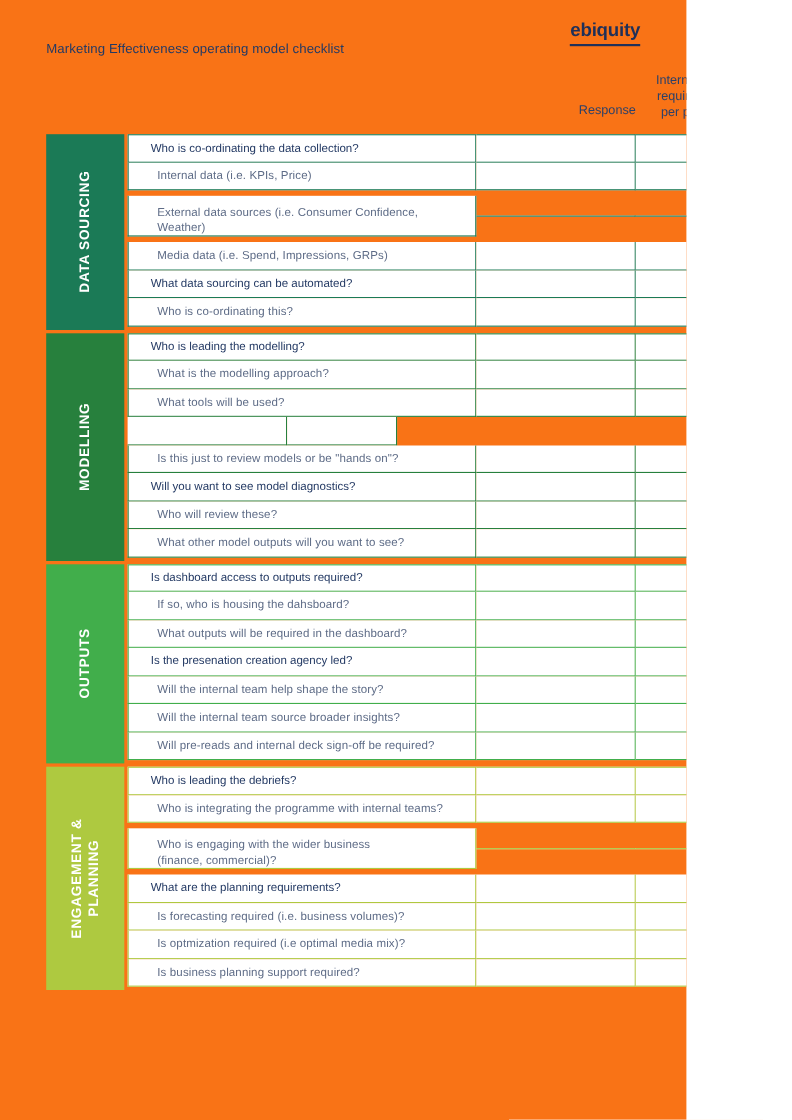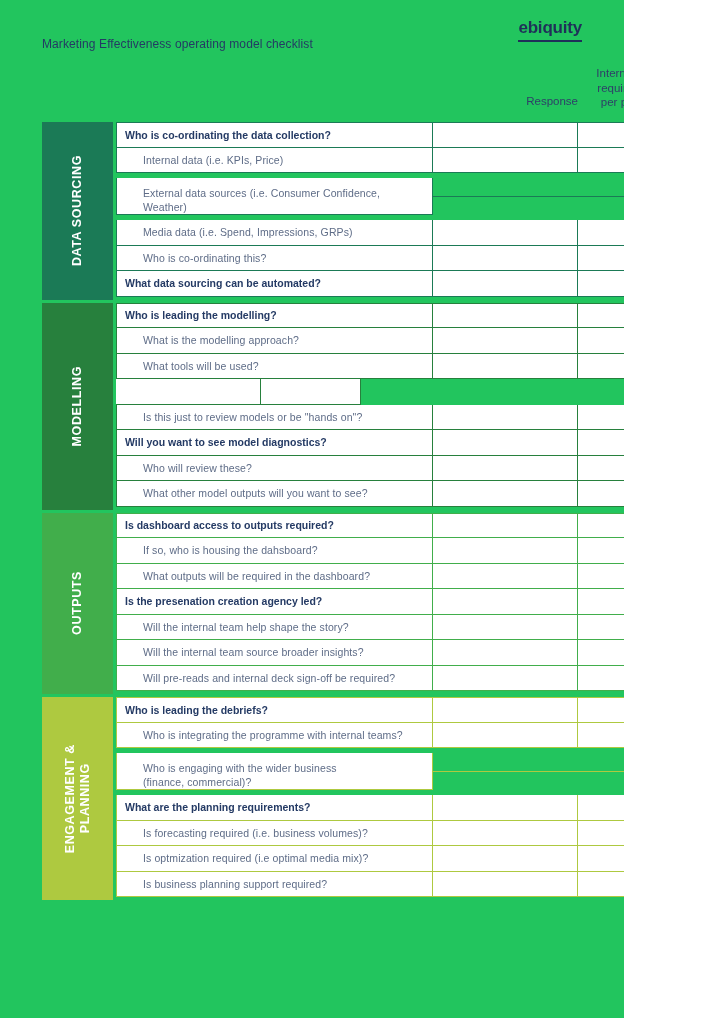--- a/index.html
+++ b/index.html
@@ -1,20 +1,20 @@
 <!DOCTYPE html>
 <html><head>
 <meta charset="utf-8">
 <style>
   * { margin:0; padding:0; box-sizing:border-box; }
   html,body { background:#ffffff; }
   .page {
     position:relative;
     width:624px; height:1018px;
-    background:#22c55e;
+    background:#f97316;
     font-family:"Liberation Sans", sans-serif;
     overflow:hidden;
   }
   .logo {
     position:absolute; top:18px; right:42px;
     font-size:17px; font-weight:bold; color:#1f3059;
     border-bottom:2.5px solid #1f3059; padding-bottom:2px;
     letter-spacing:-0.2px;
   }
   .title {
@@ -52,21 +52,21 @@
     border:0 solid var(--c);
     border-right-width:1.5px; border-bottom-width:1.5px;
     display:flex; align-items:center;
   }
   .row:first-child .cell { border-top-width:1.5px; }
   .cell.q { border-left-width:1.5px; width:317px; }
   .cell.resp { width:145px; }
   .cell.fte { width:100px; }
   .row.tall .cell.q { align-items:flex-start; padding-top:8px; }
   .q { font-size:10.5px; line-height:14px; white-space:pre-line; }
-  .q.q-bold { font-weight:bold; color:#243a64; padding-left:8px;text-align:center; }
+  .q.q-bold { font-weight:normal; color:#243a64; padding-left:20px;text-align:center; }
   .q.q-sub { color:#5e6c87; padding-left:26px; letter-spacing:0.1px; }
 </style>
 </head>
 <body>
 
 <div class="page">
   <div class="logo">ebiquity</div>
   <h1 class="title">Marketing Effectiveness operating model checklist</h1>
   <div class="response-header">Response</div>
   <div class="fte-header">Internal FTE
@@ -93,26 +93,26 @@
 Weather)</div>
             <div class="cell resp"></div>
             <div class="cell fte"></div>
           </div>
           <div class="row">
             <div class="cell q q-sub">Media data (i.e. Spend, Impressions, GRPs)</div>
             <div class="cell resp"></div>
             <div class="cell fte"></div>
           </div>
           <div class="row">
+            <div class="cell q q-bold">What data sourcing can be automated?</div>
+            <div class="cell resp"></div>
+            <div class="cell fte"></div>
+          </div>
+          <div class="row">
             <div class="cell q q-sub">Who is co-ordinating this?</div>
-            <div class="cell resp"></div>
-            <div class="cell fte"></div>
-          </div>
-          <div class="row">
-            <div class="cell q q-bold">What data sourcing can be automated?</div>
             <div class="cell resp"></div>
             <div class="cell fte"></div>
           </div>
         </div>
       </div>
       <div class="section" style="--c: #27803d;">
         <div class="sidebar">
           <div class="sidebar-text">MODELLING</div>
         </div>
         <div class="rows">

